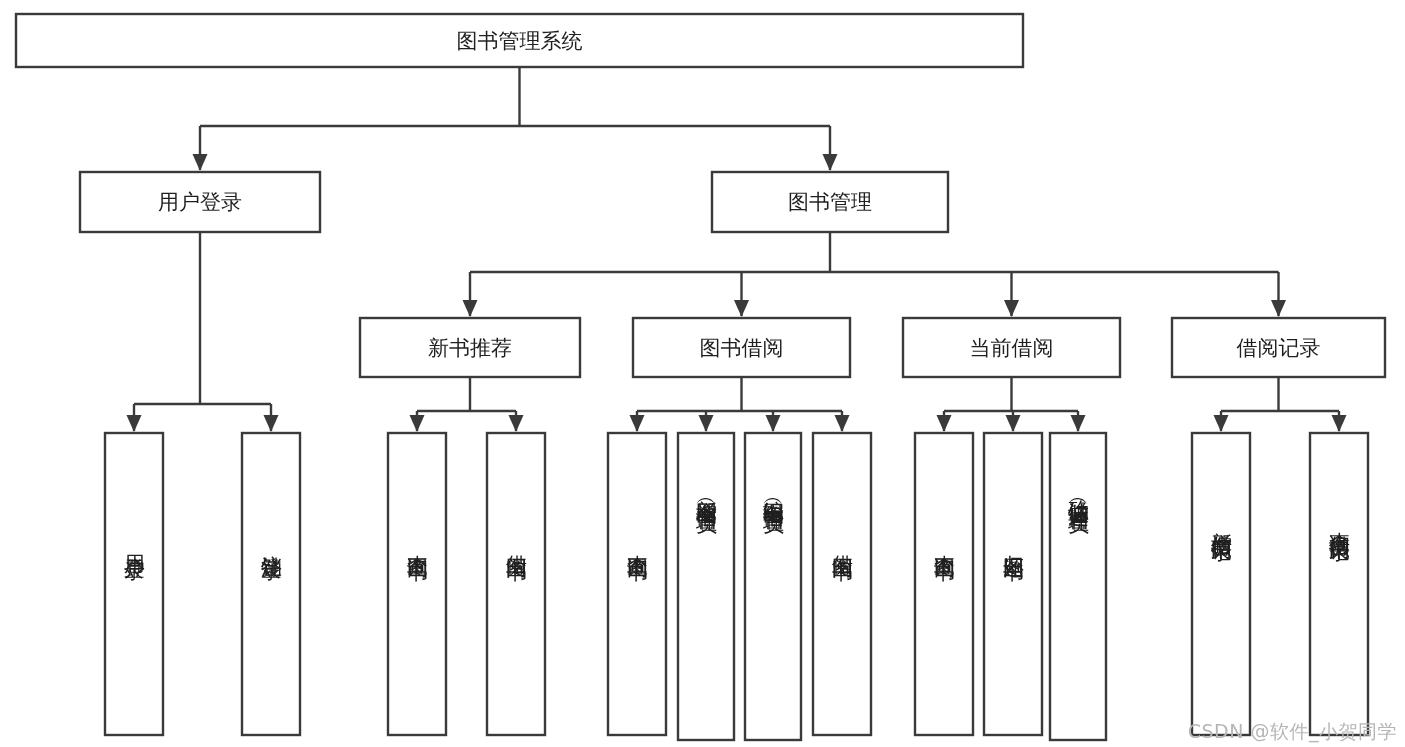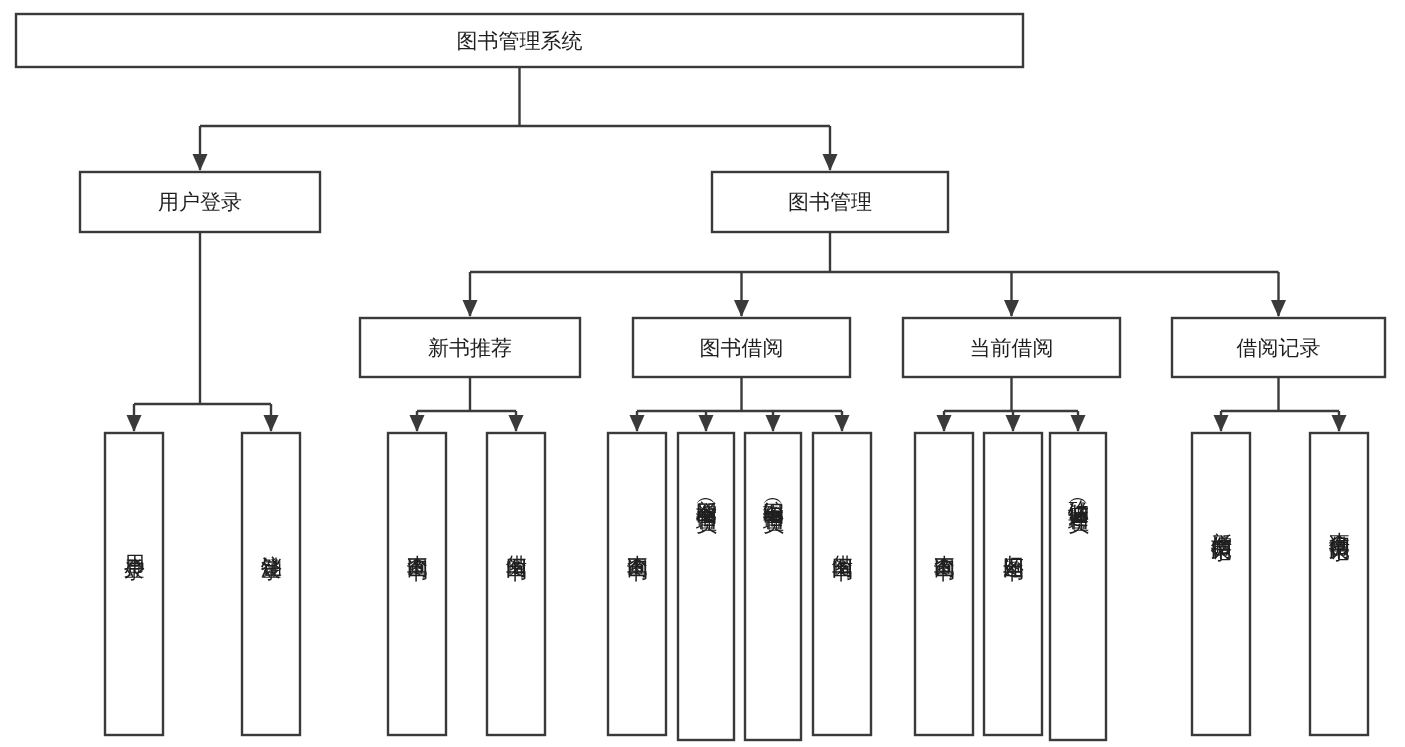--- a/index.html
+++ b/index.html
@@ -242,13 +242,14 @@
         <span class="leaf-label">确认归还（管理员）</span>
       </div>
       <div class="leaf-label-wrap" style="left: 1192px; top: 433px; width: 58px; height: 302px; padding-top: 82px;">
         <span class="leaf-label">新增借阅记录</span>
       </div>
       <div class="leaf-label-wrap" style="left: 1310px; top: 433px; width: 58px; height: 302px; padding-top: 82px;">
         <span class="leaf-label">查询借阅记录</span>
       </div>
     </div>
 
+  <div class="watermark">CSDN @软件_小贺同学</div>
 </div>
 
 </body></html>

